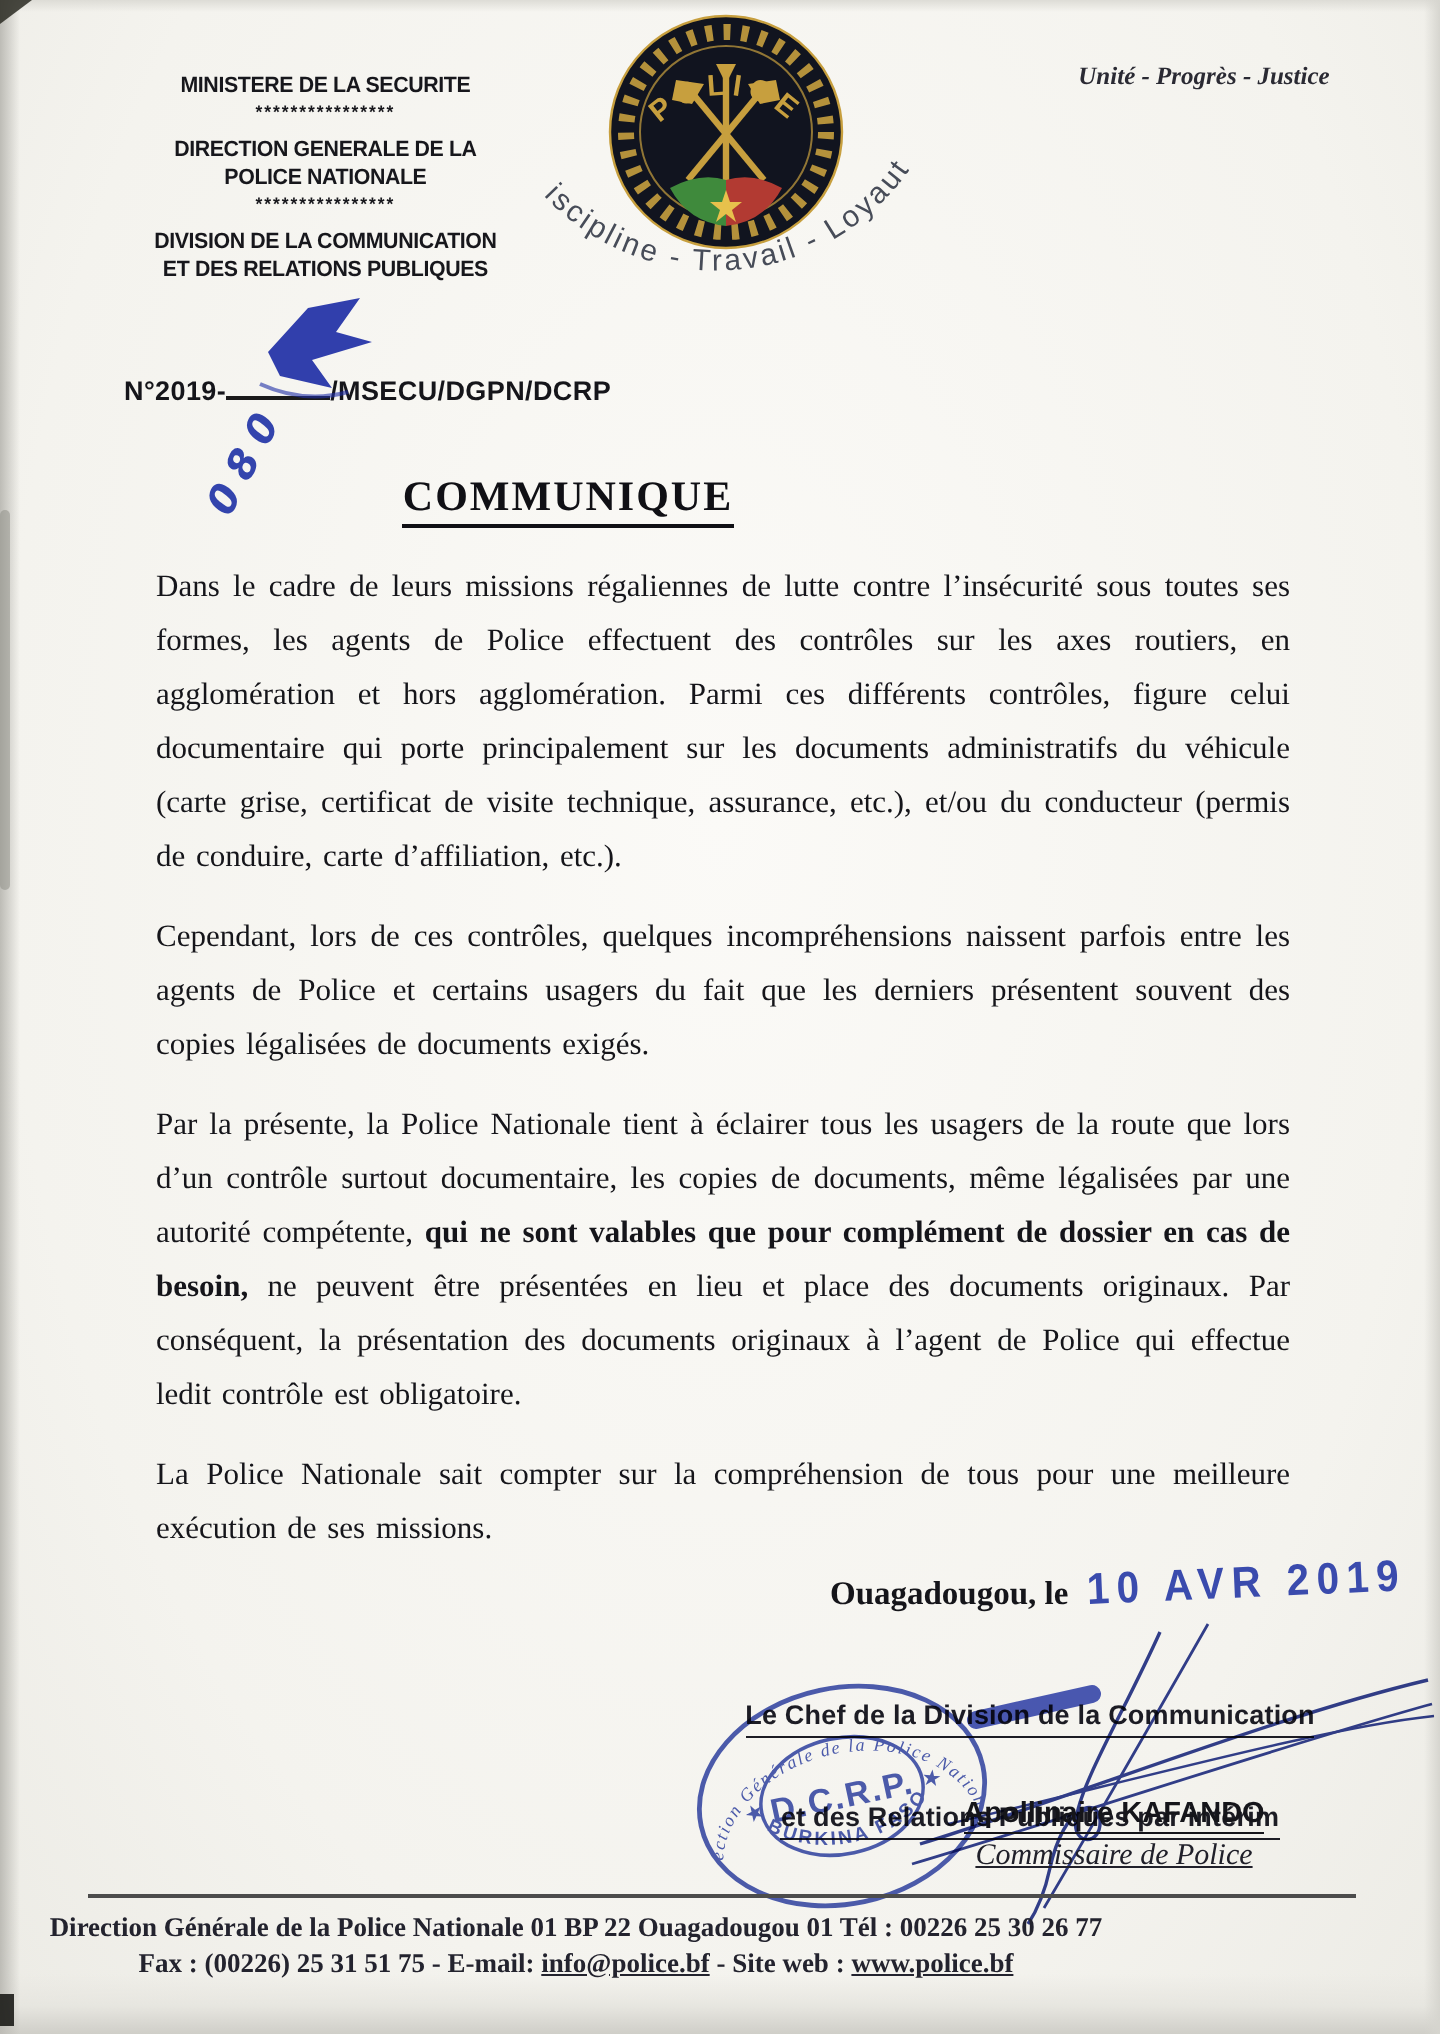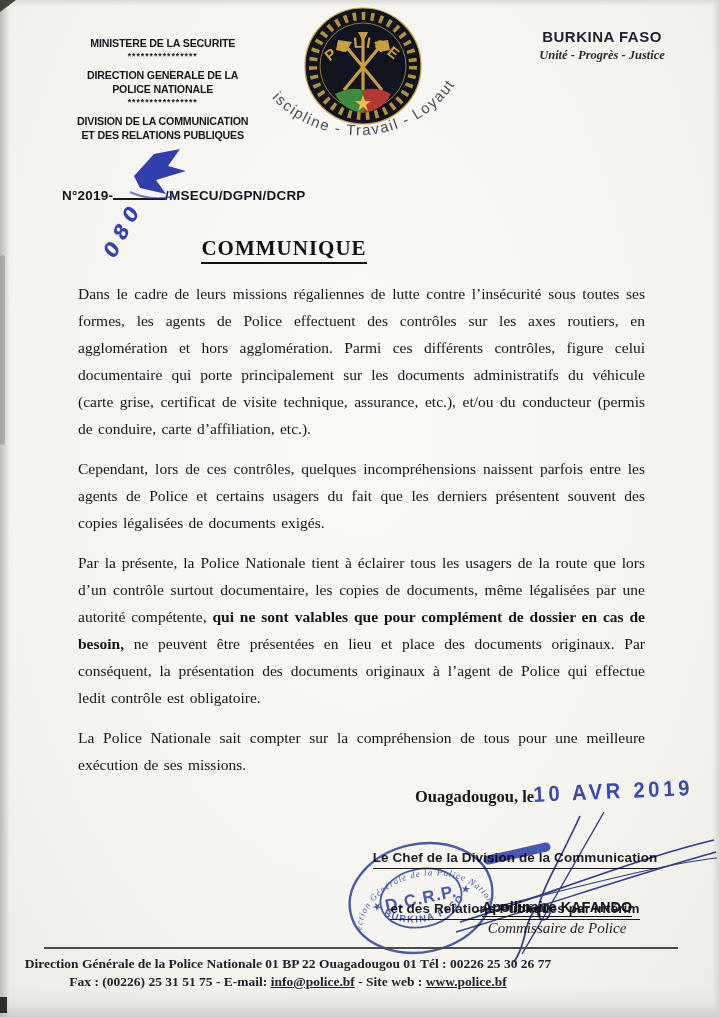--- a/index.html
+++ b/index.html
@@ -56,42 +56,42 @@
   .doc-title{position:absolute;left:0;top:236px;width:568px;text-align:center;}
   .doc-title span{
     font-family:"Liberation Serif",serif;font-weight:bold;font-size:21px;
     letter-spacing:1px;color:#101015;border-bottom:2.5px solid #101015;padding-bottom:2px;}
 
   .body-text{position:absolute;left:78px;top:280px;width:567px;
     font-size:15.5px;line-height:27px;color:#15151a;text-align:justify;}
   .body-text p{margin:0 0 13px 0;word-spacing:1.5px;}
   .body-text .b{font-weight:bold;}
 
-  .dateline{position:absolute;left:415px;top:782px;display:flex;align-items:baseline;}
+  .dateline{position:absolute;left:415px;top:782px;display:flex;align-items:baseline;gap:10px;}
   .dateline .place{font-weight:bold;font-size:16.5px;color:#15151a;}
   .date-stamp{
     font-family:"Liberation Sans",sans-serif;font-weight:bold;font-size:22px;
     letter-spacing:4px;color:#2b3da8;transform:rotate(-2.5deg) scaleX(.92);
     transform-origin:left bottom;white-space:nowrap;opacity:.92;}
 
   .sig-title{position:absolute;left:360px;top:818px;width:310px;text-align:center;
     font-family:"Liberation Sans",sans-serif;font-weight:bold;font-size:13.5px;
     line-height:18px;color:#1c1c24;letter-spacing:.1px;}
   .sig-title div{display:inline-block;border-bottom:1.6px solid #1c1c24;padding-bottom:1px;margin-top:31px;}
 
   .stamp-wrap{position:absolute;left:326px;top:832px;width:190px;height:132px;
     mix-blend-mode:multiply;opacity:.9;}
   .sig-strokes{position:absolute;left:428px;top:810px;width:292px;height:155px;
     mix-blend-mode:multiply;}
 
   .sig-name{position:absolute;left:452px;top:899px;width:210px;text-align:center;
     font-family:"Liberation Sans",sans-serif;font-weight:bold;font-size:14.5px;color:#15151a;}
   .sig-name span{border-bottom:1.8px solid #15151a;padding-bottom:1px;}
   .sig-rank{position:absolute;left:452px;top:920px;width:210px;text-align:center;
-    font-style:italic;font-size:15px;color:#20202a;}
+    font-style:italic;font-size:15px;color:#20202a;text-decoration:underline;}
 
   .footer-rule{position:absolute;left:44px;top:947px;width:634px;border-top:2px solid #4c4c4c;}
   .footer{position:absolute;left:0;top:955px;width:576px;text-align:center;
     font-weight:bold;font-size:13.5px;line-height:17.5px;color:#23232e;}
   .footer .lnk{text-decoration:underline;color:#23232e;}
 </style>
 </head>
 <body>
 
 <div class="paper"></div>
@@ -144,21 +144,20 @@
       <path d="M 107,88 Q 121,84 135,92 Q 126,109 107,111 Z" fill="#b23a32"></path>
       <polygon points="107,93 109,99 115,99 110,103 112,109 107,105 102,109 104,103 99,99 105,99" fill="#e7c14c"></polygon>
     </g>
     <text font-family="Liberation Sans, sans-serif" font-size="15" fill="#474c58" letter-spacing="1.5">
       <textPath href="#arcMotto" startOffset="50%" text-anchor="middle">Discipline - Travail - Loyauté</textPath>
     </text>
   </svg>
 </div>
 
 <div class="hdr-right">
-  <div class="country">BURKINA FASO</div>
   <div class="nat-motto">Unité - Progrès - Justice</div>
 </div>
 
 <div class="ref-line">
   <span>N°2019-</span><span class="ref-blank"></span><span>/MSECU/DGPN/DCRP</span>
 </div>
 <div class="hand-number">080</div>
 <div class="ink-scribble">
   <svg width="80" height="60" viewBox="0 0 80 60">
     <path d="M 12,30 L 32,8 L 58,3 L 46,20 L 64,25 L 34,34 L 44,48 L 18,42 Z" fill="#202fa6" opacity=".92"></path>

